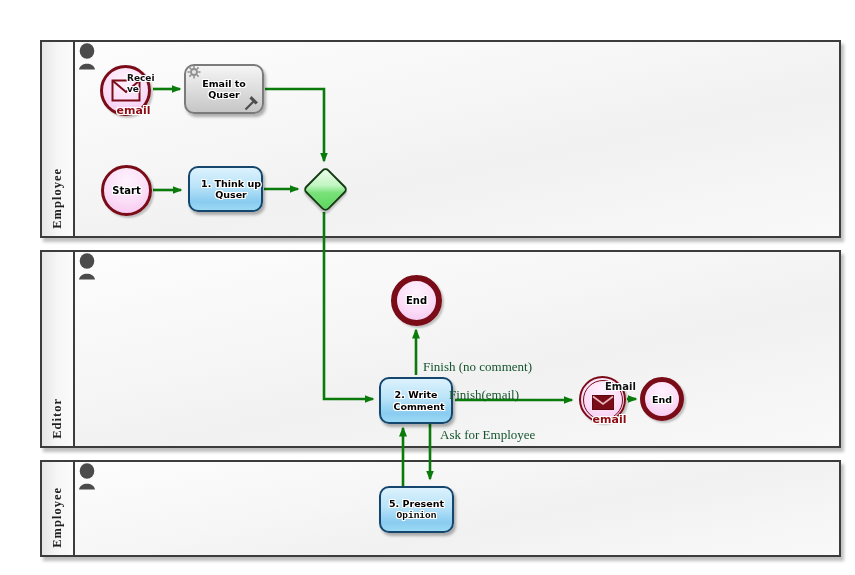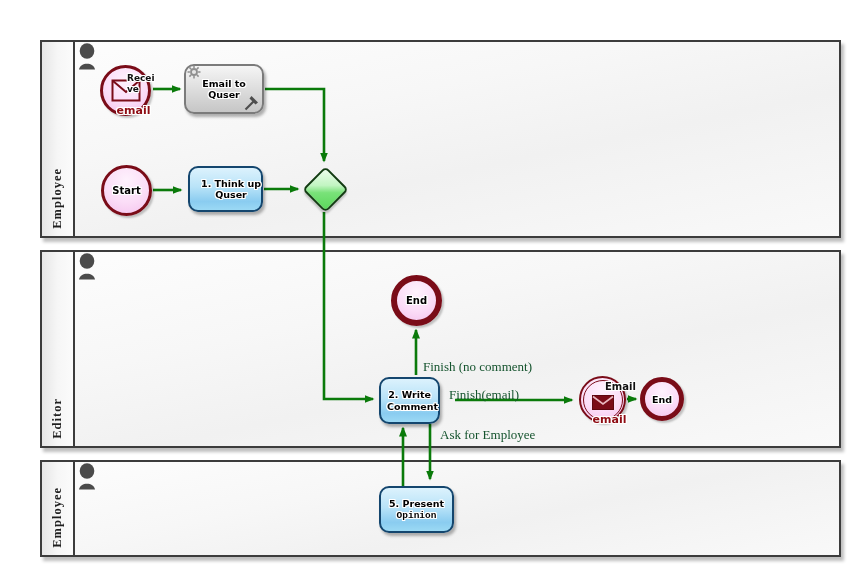--- a/index.html
+++ b/index.html
@@ -143,21 +143,21 @@
       <span style="display:block;">Quser</span>
     </div>
   </div>
 
   <div class="gateway" style="left:309px;top:173px;width:33px;height:33px;"></div>
 
   <div class="event end" style="left:391px;top:275px;width:51px;height:51px;">
     <div class="center-label halo">End</div>
   </div>
 
-  <div class="task" style="left:379px;top:377px;width:61px;height:47px;">
+  <div class="task" style="left:379px;top:377px;width:74px;height:47px;">
     <div class="task-label halo">
       <span style="display:block;">2. Write</span>
       <span style="display:block;padding-left:6px;">Comment</span>
     </div>
   </div>
 
   <div class="event" style="left:579px;top:376px;width:47px;height:47px;border-width:2.5px;">
     <div class="inner-ring"></div>
     <div class="ev-text halo" style="top:4px;font-size:10px;">
       <span>Email</span>

